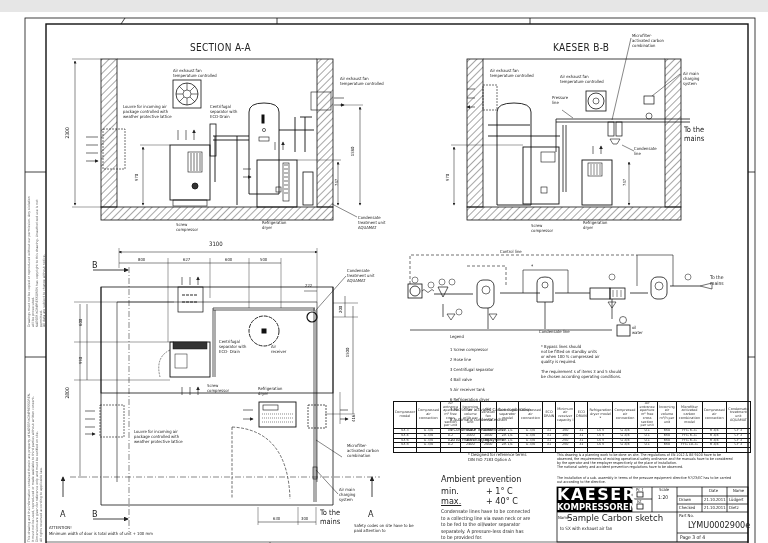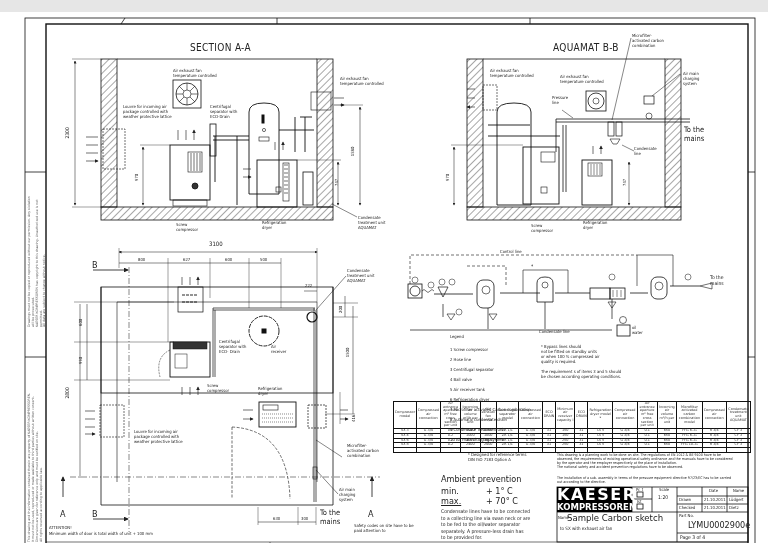--- a/index.html
+++ b/index.html
@@ -287,21 +287,21 @@
 <div class="t xs" style="left:262px; top:209px;">Refrigeration
 dryer</div>
 <div class="t xs" style="left:358px; top:204px;">Condensate
 treatment unit
 AQUAMAT</div>
 <div class="t s" style="left:62px; top:118px; transform:rotate(-90deg);">2300</div>
 <div class="t xs" style="left:134px; top:163px; transform:rotate(-90deg);">970</div>
 <div class="t xs" style="left:349px; top:137px; transform:rotate(-90deg);">1580</div>
 <div class="t xs" style="left:334px; top:168px; transform:rotate(-90deg);">747</div>
 
-<div class="t sec" style="left:553px; top:30px;">AQUAMAT B-B</div>
+<div class="t sec" style="left:553px; top:30px;">KAESER B-B</div>
 <div class="t xs" style="left:632px; top:22px;">Microfilter-
 activated carbon
 combination</div>
 <div class="t xs" style="left:490px; top:57px;">Air exhaust fan
 temperature controlled</div>
 <div class="t xs" style="left:560px; top:63px;">Air exhaust fan
 temperature controlled</div>
 <div class="t xs" style="left:683px; top:60px;">Air main
 charging
 system</div>
@@ -512,21 +512,21 @@
         </tr>
       </tbody>
 </table>
 
 <div class="t xs" style="left:468px; top:441px;">*  Designed for reference terms
    DIN ISO 7183 Option A</div>
 <div class="t l" style="left:441px; top:462px;">Ambient prevention</div>
 <div class="t l" style="left:441px; top:474px;">min.</div>
 <div class="t l" style="left:486px; top:474px;">+ 1° C</div>
 <div class="t l" style="left:441px; top:484px;text-decoration:underline;">max.</div>
-<div class="t l" style="left:486px; top:484px;">+ 70° C</div>
+<div class="t l" style="left:486px; top:484px;">+ 40° C</div>
 <div class="t s" style="left:441px; top:496px; line-height:6.5px;">Condensate lines have to be connected
 to a collecting line  via swan neck or are
 to be fed to the oil/water separator
 separately. A pressure-less drain has
 to be provided for.</div>
 <div class="t xs" style="left:557px; top:441px; font-size:3.6px;">This drawing is a planning work to be done on site. The regulations of EN 1012 &amp; BE 9100 have to be
 observed, the requirements of existing operational safety ordinance and the manuals have to be considered
 by the operator and the employer respectively at the place of installation.
 The national safety and accident prevention regulations have to be observed.</div>
 <div class="t xs" style="left:557px; top:464px; font-size:3.6px;">The installation of a sub- assembly in terms of the pressure equipment directive 97/23/EC has to be carried

